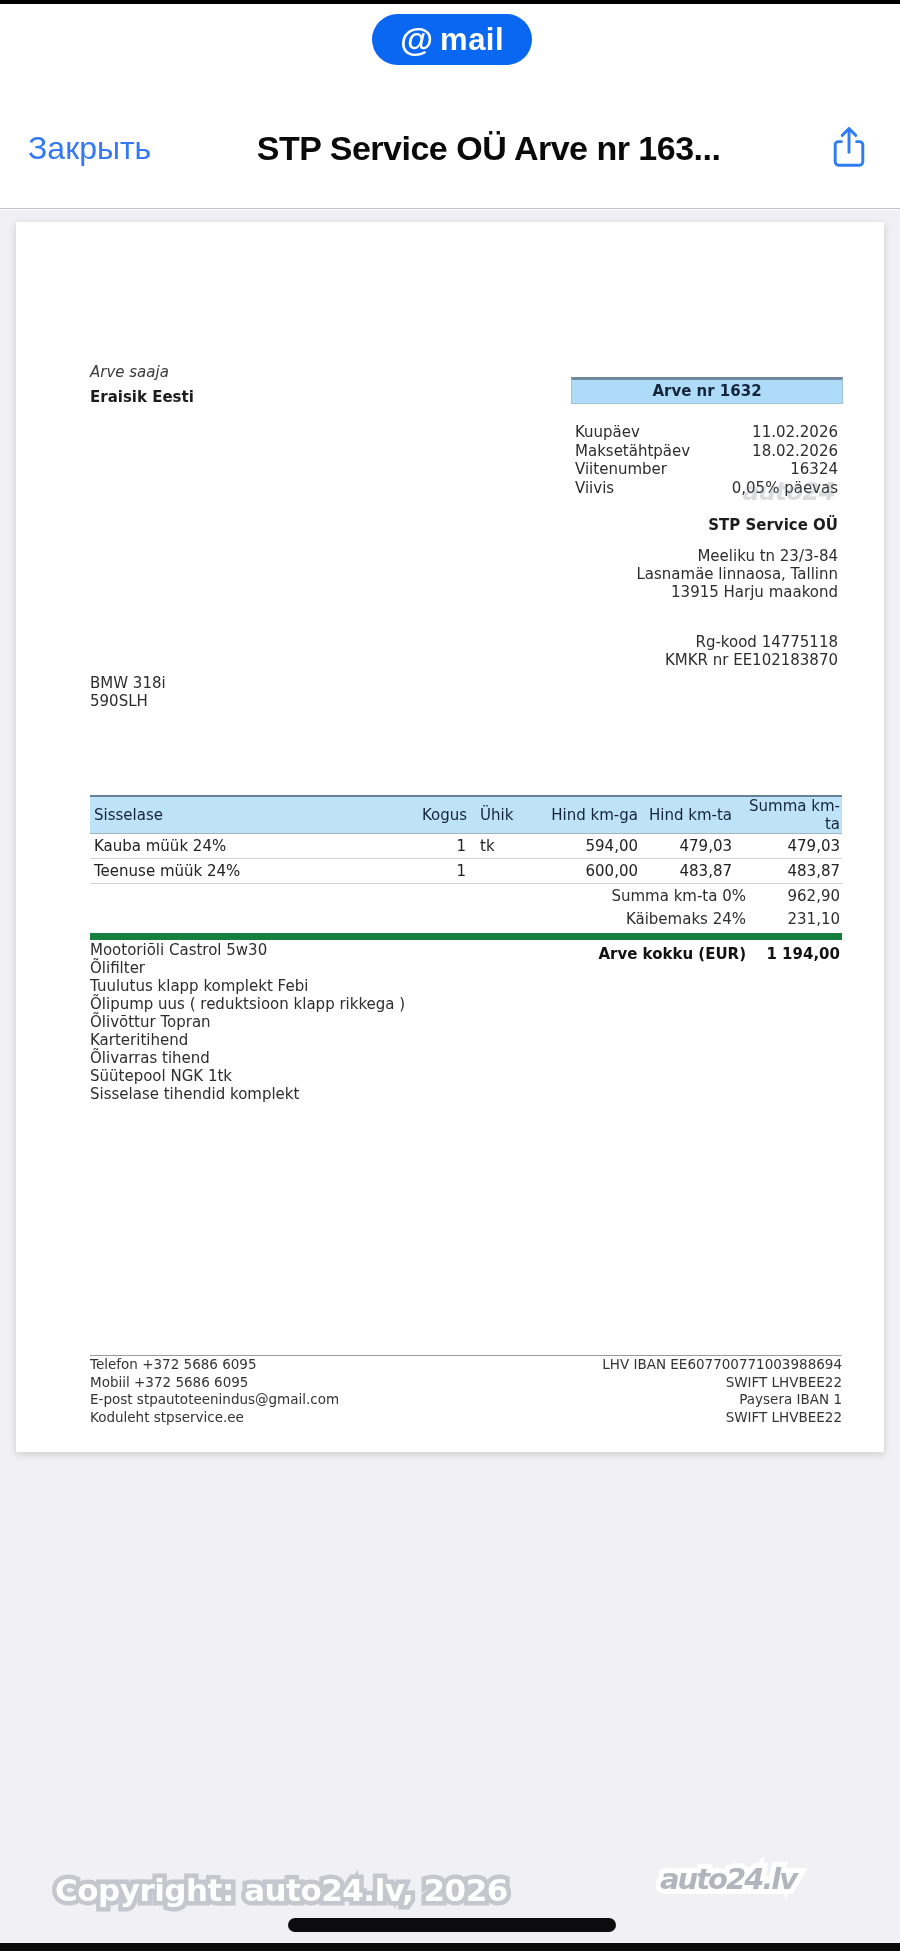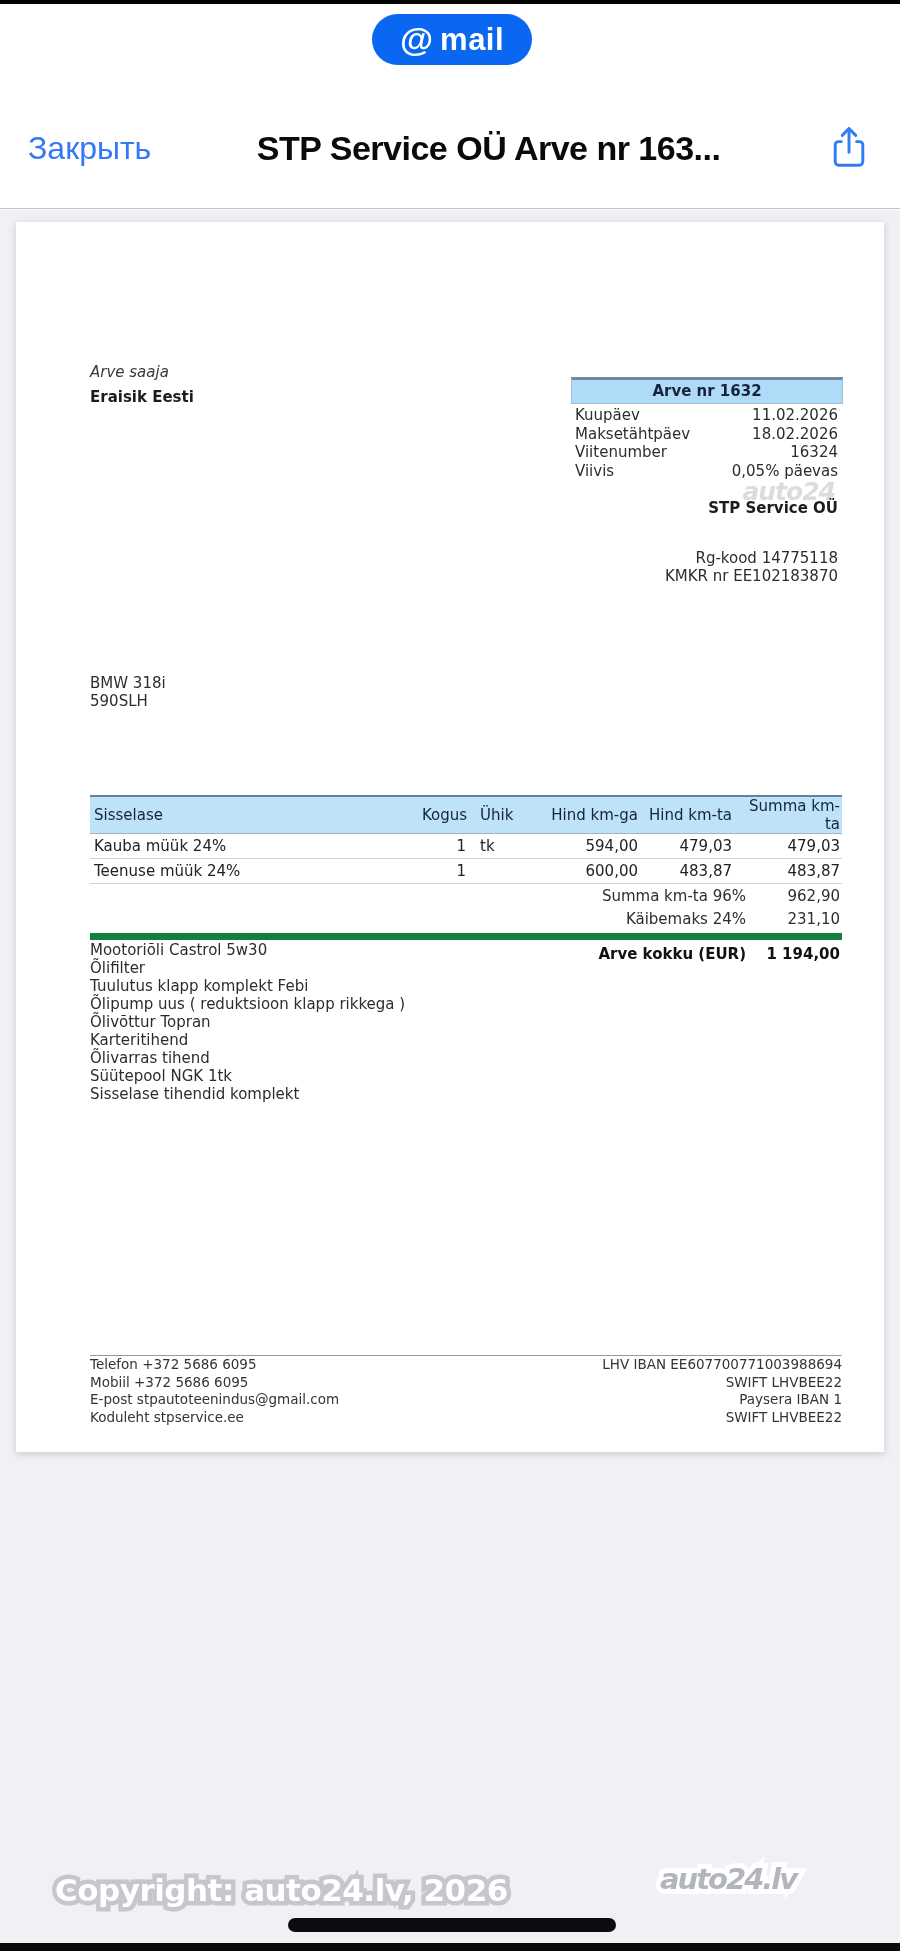--- a/index.html
+++ b/index.html
@@ -31,21 +31,21 @@
   
   .card { position:absolute; left:16px; top:12px; width:868px; height:1230px; background:#fff;
           box-shadow:0 2px 8px rgba(0,0,0,0.16); color:#2d2d2d; font-size:15px; }
 
   .recipient-label { position:absolute; left:74px; top:141px; color:#3a3a3a;font-style:italic; }
   .recipient-name  { position:absolute; left:74px; top:166px; font-weight:700; color:#1c1c1c; }
 
   .right-col { position:absolute; right:41px; top:155px; width:272px; }
   .number-box { height:27px; background:#aedcf8; border:1px solid #9fc0d8; border-top:3px solid #6f87a0;
                 text-align:center; font-weight:700; color:#15243a; line-height:23px; }
-  .meta-list { margin-top:2px; }
+  .meta-list { margin-top:19px; }
   .meta-row { display:flex; justify-content:space-between; line-height:18.5px; padding:0 5px 0 4px; position:relative; }
   .meta-label { color:#2d2d2d; }
   .meta-value { color:#2d2d2d; text-align:right; }
   .wm-small { position:absolute; right:8px; top:100px; font-size:25px; font-weight:700; font-style:italic;
               color:rgba(125,130,140,0.28); letter-spacing:-1px; pointer-events:none; }
   .company-name { margin-top:19px; text-align:right; font-weight:700; color:#1c1c1c; padding-right:5px; }
   .company-address { margin-top:13px; text-align:right; line-height:18px; padding-right:5px; }
   .company-registry { margin-top:32px; text-align:right; line-height:18px; padding-right:5px; }
 
   .vehicle-block { position:absolute; left:74px; top:452px; line-height:18px; }
@@ -133,20 +133,25 @@
           <span class="meta-label">Viitenumber</span>
           <span class="meta-value">16324</span>
         </div>
         <div class="meta-row">
           <span class="meta-label">Viivis</span>
           <span class="meta-value">0,05% päevas</span>
         </div>
       </div>
       <div class="wm-small">auto24</div>
       <div class="company-name">STP Service OÜ</div>
+      <div class="company-address">
+        <div>Meeliku tn 23/3-84</div>
+        <div>Lasnamäe linnaosa, Tallinn</div>
+        <div>13915 Harju maakond</div>
+      </div>
       <div class="company-registry">
         <div>Rg-kood 14775118</div>
         <div>KMKR nr EE102183870</div>
       </div>
     </div>
 
     <div class="vehicle-block">
       <div>BMW 318i</div>
       <div>590SLH</div>
     </div>
@@ -185,21 +190,21 @@
             <td class="ar">1</td>
             <td class="al uhik"></td>
             <td class="ar">600,00</td>
             <td class="ar">483,87</td>
             <td class="ar">483,87</td>
           </tr>
         </tbody>
       </table>
       <div class="totals">
         <div class="tot-row">
-          <span class="tot-label">Summa km-ta 96%</span>
+          <span class="tot-label">Summa km-ta 0%</span>
           <span class="tot-value">962,90</span>
         </div>
         <div class="tot-row">
           <span class="tot-label">Käibemaks 24%</span>
           <span class="tot-value">231,10</span>
         </div>
         <div class="tot-row tot-grand">
           <span class="tot-label">Arve kokku  (EUR)</span>
           <span class="tot-value">1 194,00</span>
         </div>

